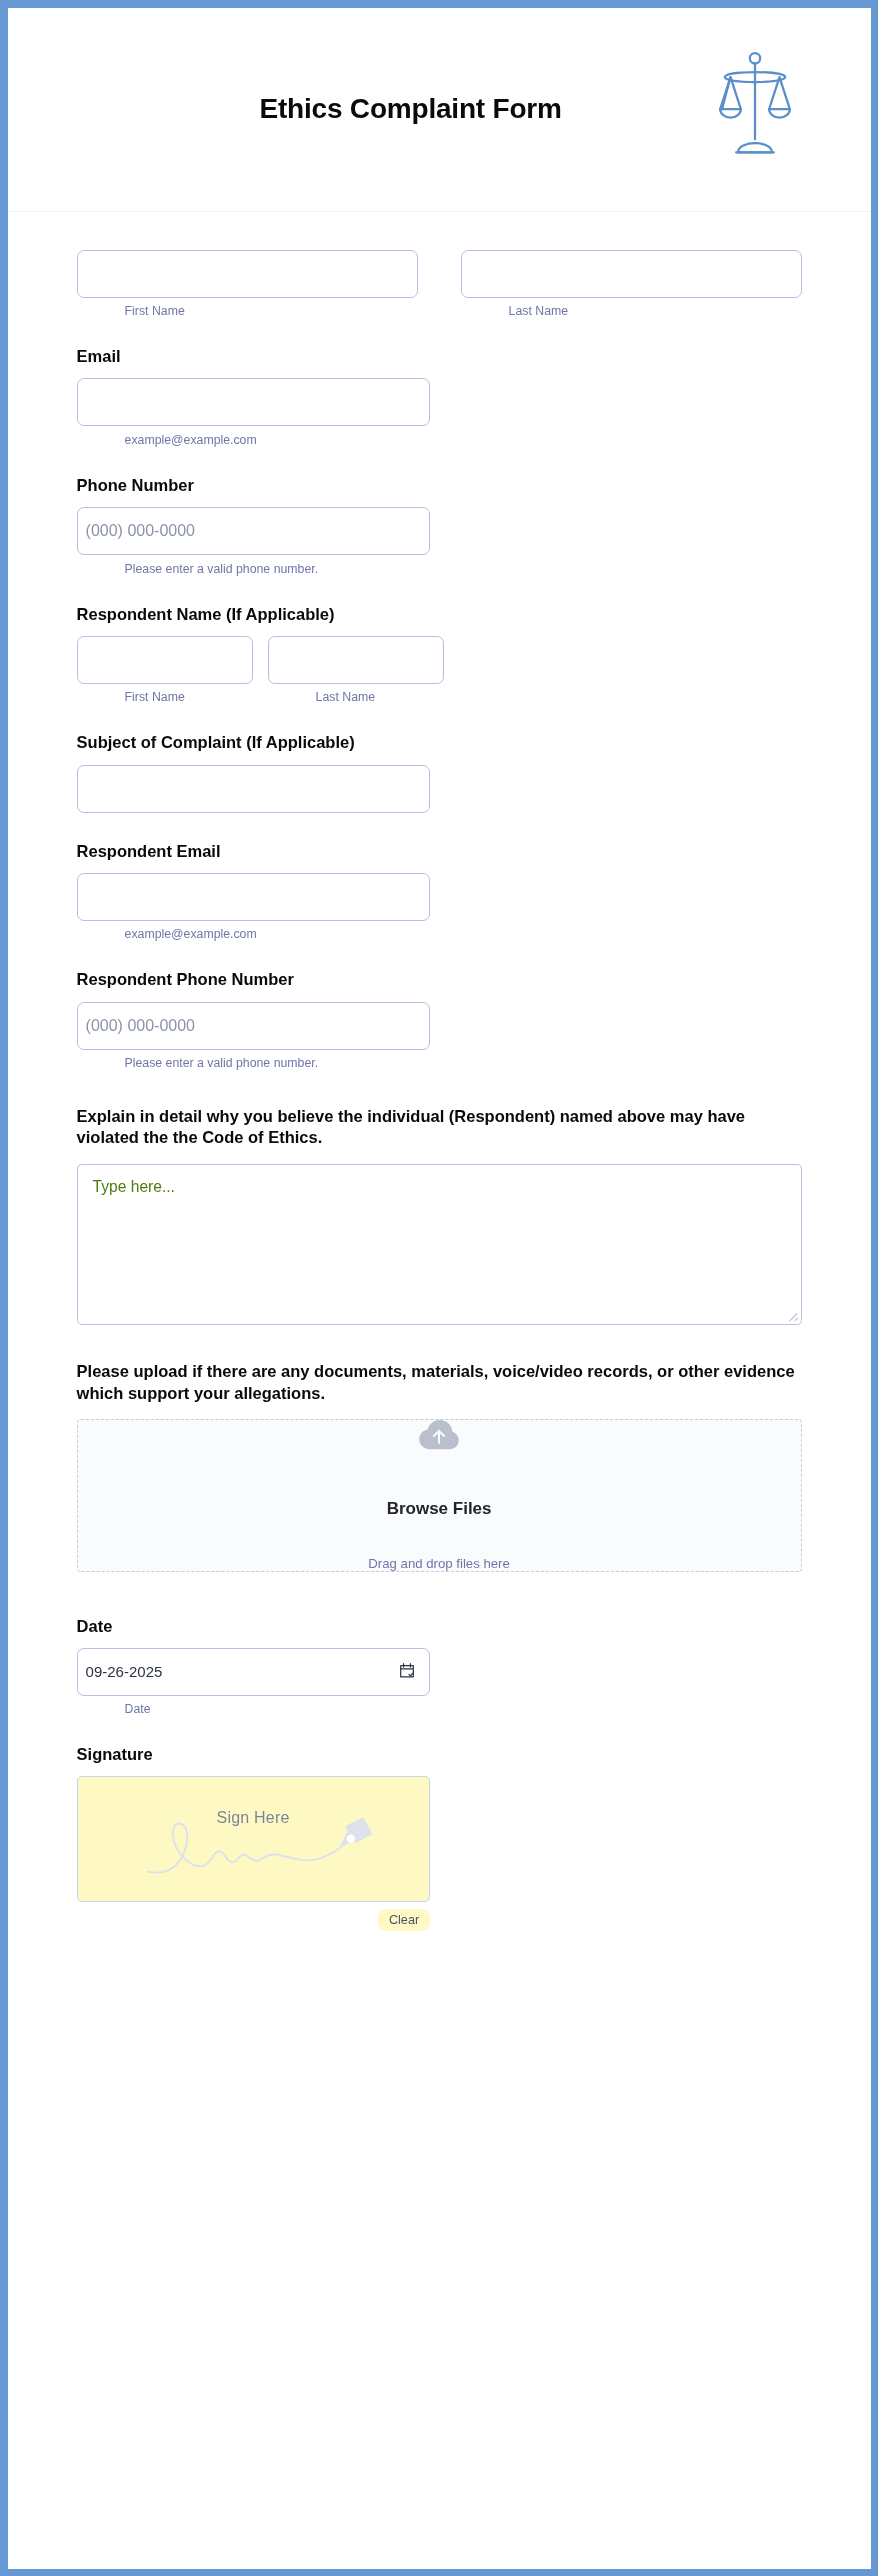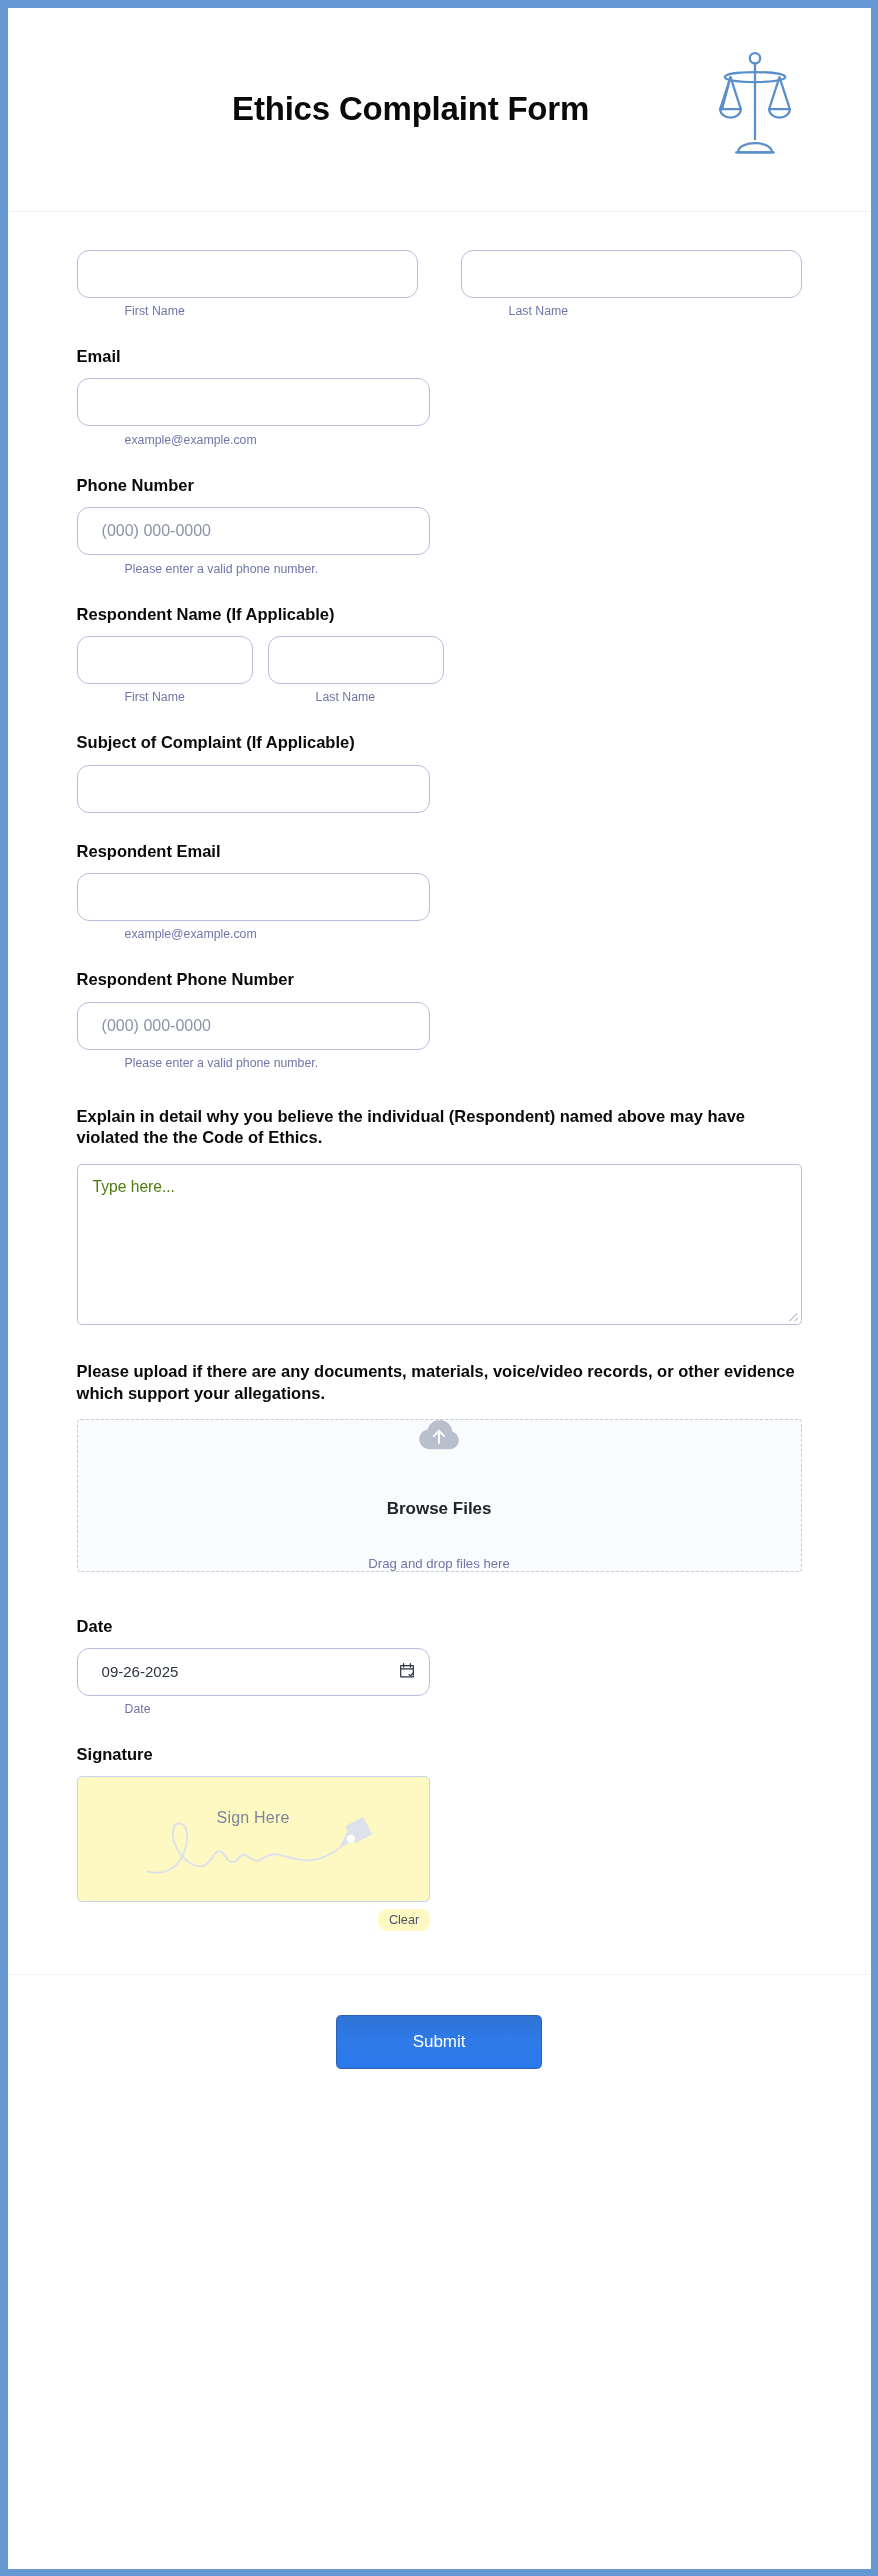--- a/index.html
+++ b/index.html
@@ -26,21 +26,21 @@
   
   .form-header {
     position: relative;
     height: 204px;
     border-bottom: 0.9px solid #f2f2f7;
     display: flex;
     align-items: center;
     justify-content: center;
   }
   .form-title {
-    font-size: 33px;
+    font-size: 28px;
     font-weight: bold;
     color: #0a0a0a;
     letter-spacing: -0.2px;
     text-align: center;
     margin: 0;
     padding-right: 57px;
   }
   .scale-logo {
     position: absolute;
     right: 78px;
@@ -65,24 +65,24 @@
   .sublabel {
     font-size: 12.3px;
     color: #6f76a7;
     margin-top: 6.6px;
     font-weight: normal;
     padding-left: 48px;
   }
   .input-box {
     height: 48px;
     border: 0.9px solid #b8bedd;
-    border-radius: 12px;
+    border-radius: 7px;
     background: #fff;
     width: 100%;
-    padding: 0 24px;
+    padding: 0 8px;
     display: flex;
     align-items: center;
     font-size: 15px;
     color: #2c3345;
   }
   .input-box .ph { color: #8a93a8; font-size: 16px; }
 
   .row { display: flex; }
   .row.full > .col { flex: 1; }
   .row.full > .col:first-child { margin-right: 43px; }
@@ -384,19 +384,16 @@
           </svg>
         </span>
       </div>
       <div class="clear-row">
         <button class="clear-btn">Clear</button>
       </div>
     </div>
 
   </div>
 
-  <div class="form-footer">
-    <button class="submit-btn">Submit</button>
-  </div>
 
  </div>
 </div>
 
 
 </body></html>

